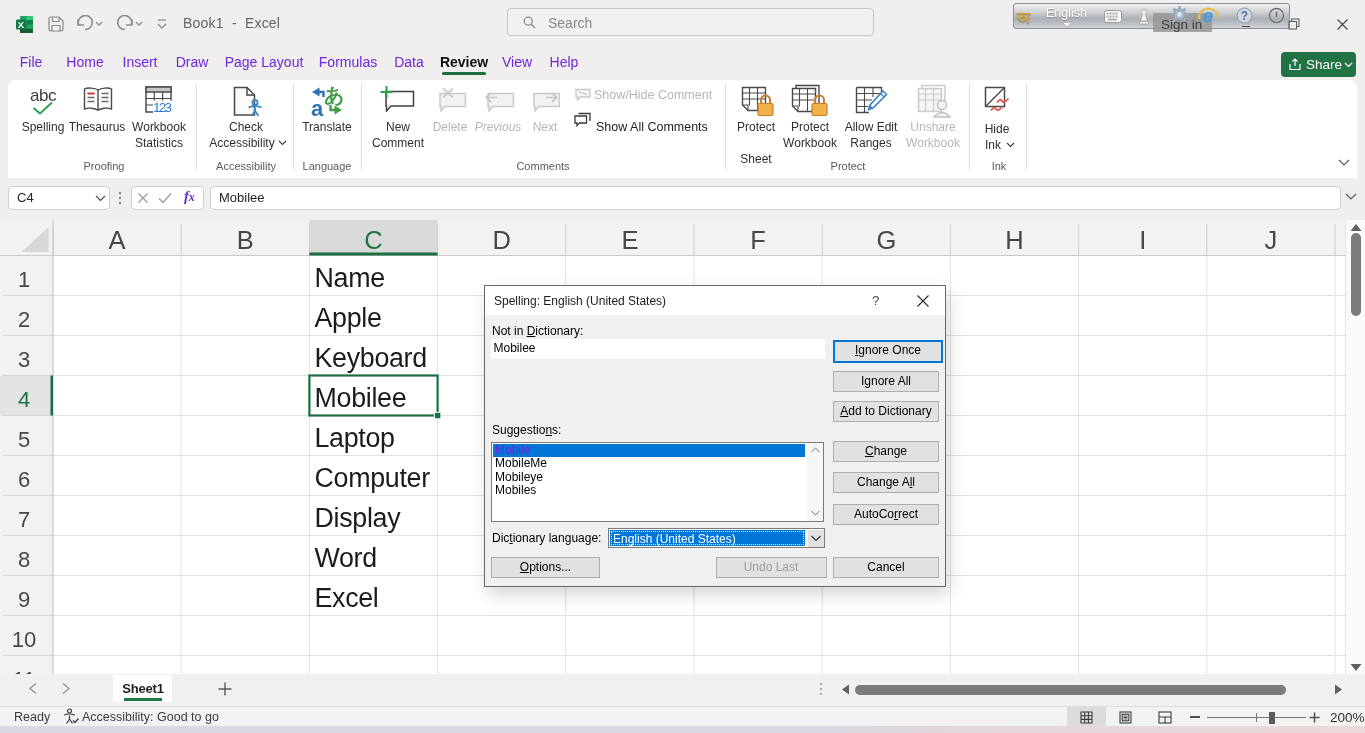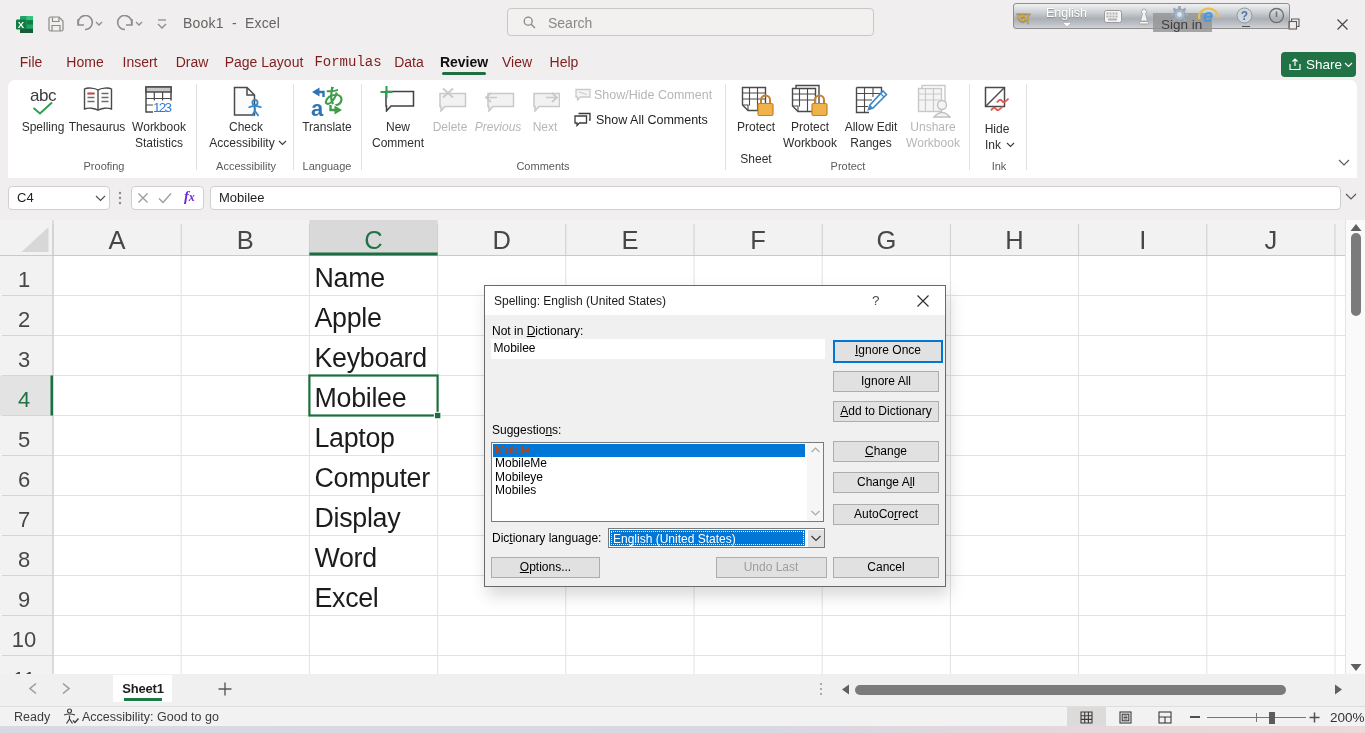--- a/index.html
+++ b/index.html
@@ -3,21 +3,21 @@
 <meta charset="utf-8">
 <style>
 html,body{margin:0;padding:0;}
 #app{position:relative;width:1365px;height:733px;background:#fff;overflow:hidden;
  font-family:"Liberation Sans", sans-serif;-webkit-font-smoothing:antialiased;}
 .abs{position:absolute;}
 .ctr{transform:translateX(-50%);white-space:nowrap;}
 
 #titlebar{left:0;top:0;width:1365px;height:48px;background:#f0eeee;}
 #tabrow{left:0;top:48px;width:1365px;height:32px;background:#f0eeee;}
-.tab{position:absolute;top:54px;font-size:14px;color:#7f1d1d;}
+.tab{position:absolute;top:54px;font-size:14px;color:#6d28d9;}
 #ribbon{left:8px;top:80px;width:1349px;height:98px;background:#fff;border-radius:7px 7px 0 0;}
 #ribbonband{left:0;top:80px;width:1365px;height:98px;background:#f0eeee;z-index:0;}
 #fxrow{left:0;top:178px;width:1365px;height:42px;background:#f0eeee;}
 .rlabel{position:absolute;font-size:12px;color:#2f2f2f;}
 .glabel{position:absolute;font-size:11px;color:#5a5a5a;}
 .gray{color:#b6b6b6;}
 .vsep{position:absolute;width:1px;top:84px;height:86px;background:#e2e0df;}
 
 #dlg{left:484px;top:285px;width:460px;height:300px;background:#f0f0f0;border:1px solid #696969;
  box-shadow:3px 8px 16px rgba(0,0,0,0.16);z-index:40;font-size:12px;color:#000;}
@@ -135,21 +135,21 @@
   </svg>
   <svg class="abs" style="left:1337px;top:19px;z-index:6" width="11" height="11" xmlns="http://www.w3.org/2000/svg" stroke="#4a4846" stroke-width="1.2">
     <path d="M0.5 0.5 L10.5 10.5 M10.5 0.5 L0.5 10.5"></path>
   </svg>
   <div class="abs" id="tabrow"></div>
   <div class="tab ctr" style="left:31px;">File</div>
   <div class="tab ctr" style="left:85px;">Home</div>
   <div class="tab ctr" style="left:140px;">Insert</div>
   <div class="tab ctr" style="left:192px;">Draw</div>
   <div class="tab ctr" style="left:264px;">Page Layout</div>
-  <div class="tab ctr" style="left:348px;font-family:Liberation Mono, monospace;">Formulas</div>
+  <div class="tab ctr" style="left:348px;">Formulas</div>
   <div class="tab ctr" style="left:409px;">Data</div>
   <div class="tab ctr" style="left:464px;font-weight:bold;color:#0f0f0f;">Review</div>
   <div class="abs" style="left:442px;top:72px;width:44px;height:3px;background:#1d6f42;border-radius:2px;"></div>
   <div class="tab ctr" style="left:517px;">View</div>
   <div class="tab ctr" style="left:564px;">Help</div>
 
   <div class="abs" style="left:1281px;top:52px;width:75px;height:25px;background:#217346;border-radius:4px;z-index:3;"></div>
   <svg class="abs" style="left:1289px;top:58px;z-index:4" width="14" height="13" xmlns="http://www.w3.org/2000/svg" fill="none" stroke="#fff" stroke-width="1.2">
     <path d="M1 6 V11.5 H11 V6"></path>
     <path d="M6 8 V1.5 M3.5 3.5 L6 1 L8.5 3.5"></path>
@@ -238,21 +238,21 @@
   <div class="rlabel ctr gray" style="left:545px;top:120px;">Next</div>
   <svg class="abs" style="left:575px;top:88px" width="16" height="13" xmlns="http://www.w3.org/2000/svg" fill="none" stroke="#c9c9c9" stroke-width="1.3">
     <path d="M1 1.5 H15 V9 H5.5 L2.5 12 V9 H1 Z" fill="#f4f4f4"></path>
     <path d="M4 4 L12 6.5" stroke-width="1.1"></path>
   </svg>
   <div class="abs gray" style="left:594px;top:88px;font-size:12.5px;">Show/Hide Comment</div>
   <svg class="abs" style="left:574px;top:112px" width="17" height="15" xmlns="http://www.w3.org/2000/svg" fill="none" stroke="#3b3b3b" stroke-width="1.3">
     <path d="M4.5 1.5 H16 V8 H15" fill="#fff"></path>
     <path d="M1 4 H12.5 V11 H5.5 L3 13.5 V11 H1 Z" fill="#fff"></path>
   </svg>
-  <div class="abs" style="left:596px;top:113px;font-size:12.5px;color:#1f1f1f;">Show All Comments</div>
+  <div class="abs" style="left:596px;top:120px;font-size:12.5px;color:#1f1f1f;">Show All Comments</div>
   <div class="glabel ctr" style="left:543px;top:160px;">Comments</div>
   <div class="vsep" style="left:725px;"></div>
 
   <svg class="abs" style="left:741px;top:86px" width="33" height="33" xmlns="http://www.w3.org/2000/svg">
     <path d="M1.5 1.5 H24.5 V24.5 H7 L1.5 19 Z" fill="#fff" stroke="#4a4a4a" stroke-width="1.4"></path>
     <path d="M1.5 7 H24.5 M1.5 13 H24.5 M8.5 1.5 V19.5 M16.5 1.5 V24.5 M1.5 19 H7 V24.5" stroke="#4a4a4a" stroke-width="1.1" fill="none"></path>
     <rect x="17" y="17.5" width="15" height="12" rx="1.5" fill="#f0b349" stroke="#c87e28" stroke-width="1.2"></rect>
     <path d="M20 17 v-3 a4.5 4.5 0 0 1 9 0 v3" fill="none" stroke="#c87e28" stroke-width="2"></path>
   </svg>
   <div class="rlabel ctr" style="left:756px;top:120px;">Protect</div>
@@ -498,21 +498,21 @@
     <div class="btn" style="top:54px;border:2px solid #0077d7;height:19px;line-height:17px;width:106px;"><u>I</u>gnore Once</div>
     <div class="btn" style="top:84.5px;">I<u>g</u>nore All</div>
     <div class="btn" style="top:115px;"><u>A</u>dd to Dictionary</div>
     <div class="btn" style="top:155px;"><u>C</u>hange</div>
     <div class="btn" style="top:186px;">Change A<u>l</u>l</div>
     <div class="btn" style="top:217.5px;">AutoCo<u>r</u>rect</div>
     <div class="btn" style="top:271px;">Cancel</div>
     <div class="abs" style="left:7px;top:137px;">Suggestio<u>n</u>s:</div>
     <div class="abs" style="left:6px;top:155.5px;width:333px;height:80px;background:#fff;border:1px solid #7a7a7a;box-sizing:border-box;"></div>
     <div class="abs" style="left:9.5px;top:157.5px;width:312px;height:13.4px;background:#0077d7;margin-left:-1.5px;"></div>
-    <div class="abs" style="left:10px;top:158px;color:#c2410c;line-height:13.4px;">Mobile</div>
+    <div class="abs" style="left:10px;top:158px;color:#6d28d9;line-height:13.4px;">Mobile</div>
     <div class="abs" style="left:10px;top:171.4px;line-height:13.4px;">MobileMe<br>Mobileye<br>Mobiles</div>
     <div class="abs" style="left:322px;top:156.5px;width:16px;height:78px;background:#f6f6f6;"></div>
     <svg class="abs" style="left:326px;top:161px" width="9" height="6" xmlns="http://www.w3.org/2000/svg" fill="none" stroke="#a9a9a9" stroke-width="1.2">
         <path d="M0.5 5 L4.5 1 L8.5 5"></path>
       </svg>
     <svg class="abs" style="left:326px;top:224px" width="9" height="6" xmlns="http://www.w3.org/2000/svg" fill="none" stroke="#a9a9a9" stroke-width="1.2">
         <path d="M0.5 1 L4.5 5 L8.5 1"></path>
       </svg>
     <div class="abs" style="left:7px;top:245px;">Dic<u>t</u>ionary language:</div>
     <div class="abs" style="left:123px;top:242px;width:217px;height:20px;background:#fff;border:1px solid #7a7a7a;box-sizing:border-box;"></div>

